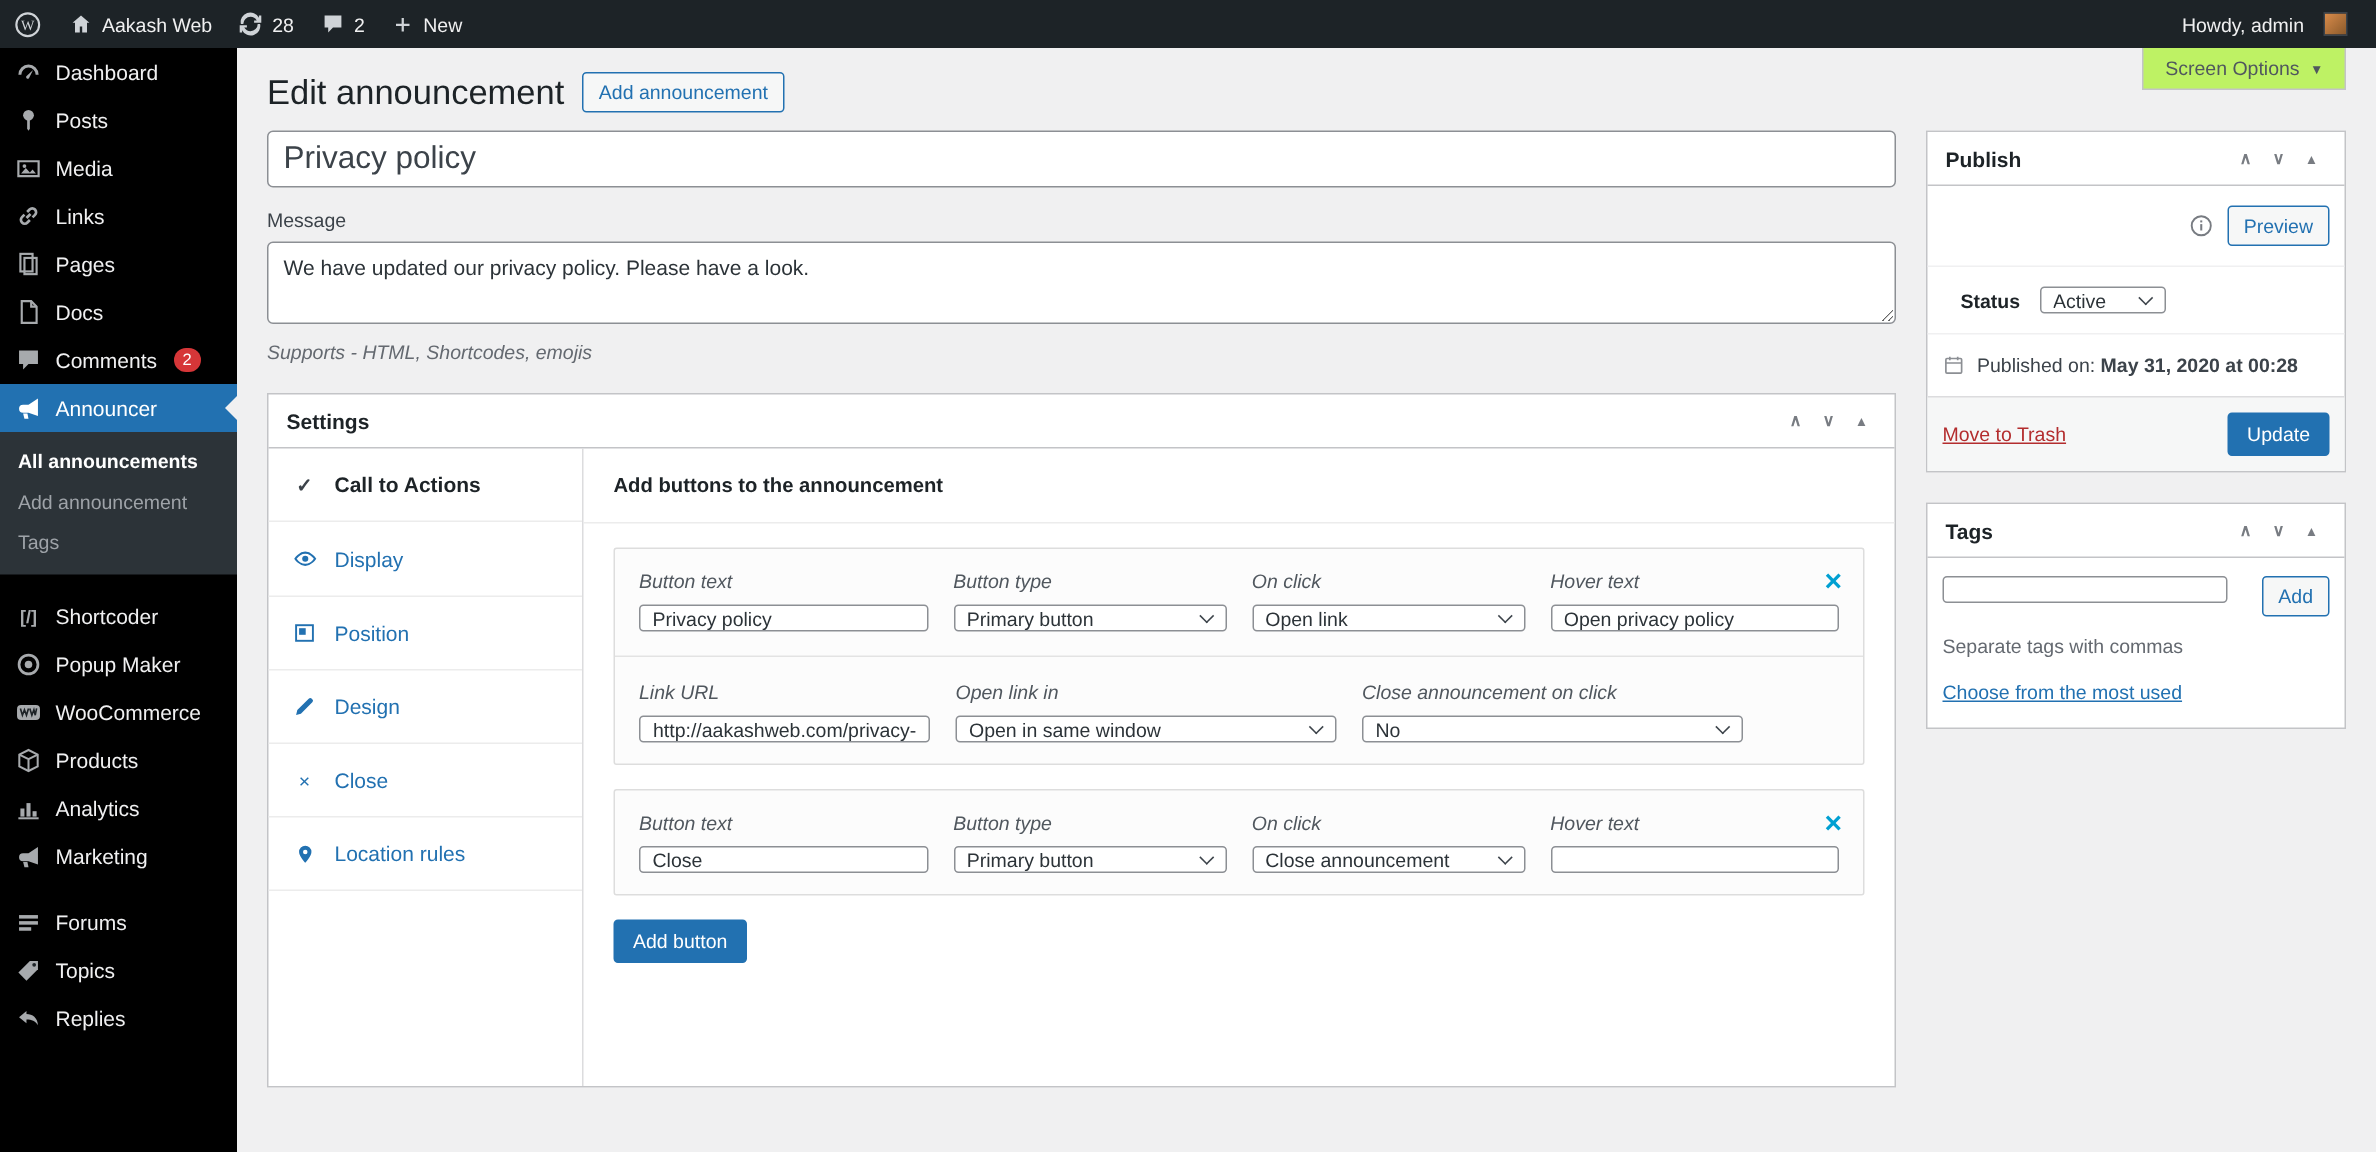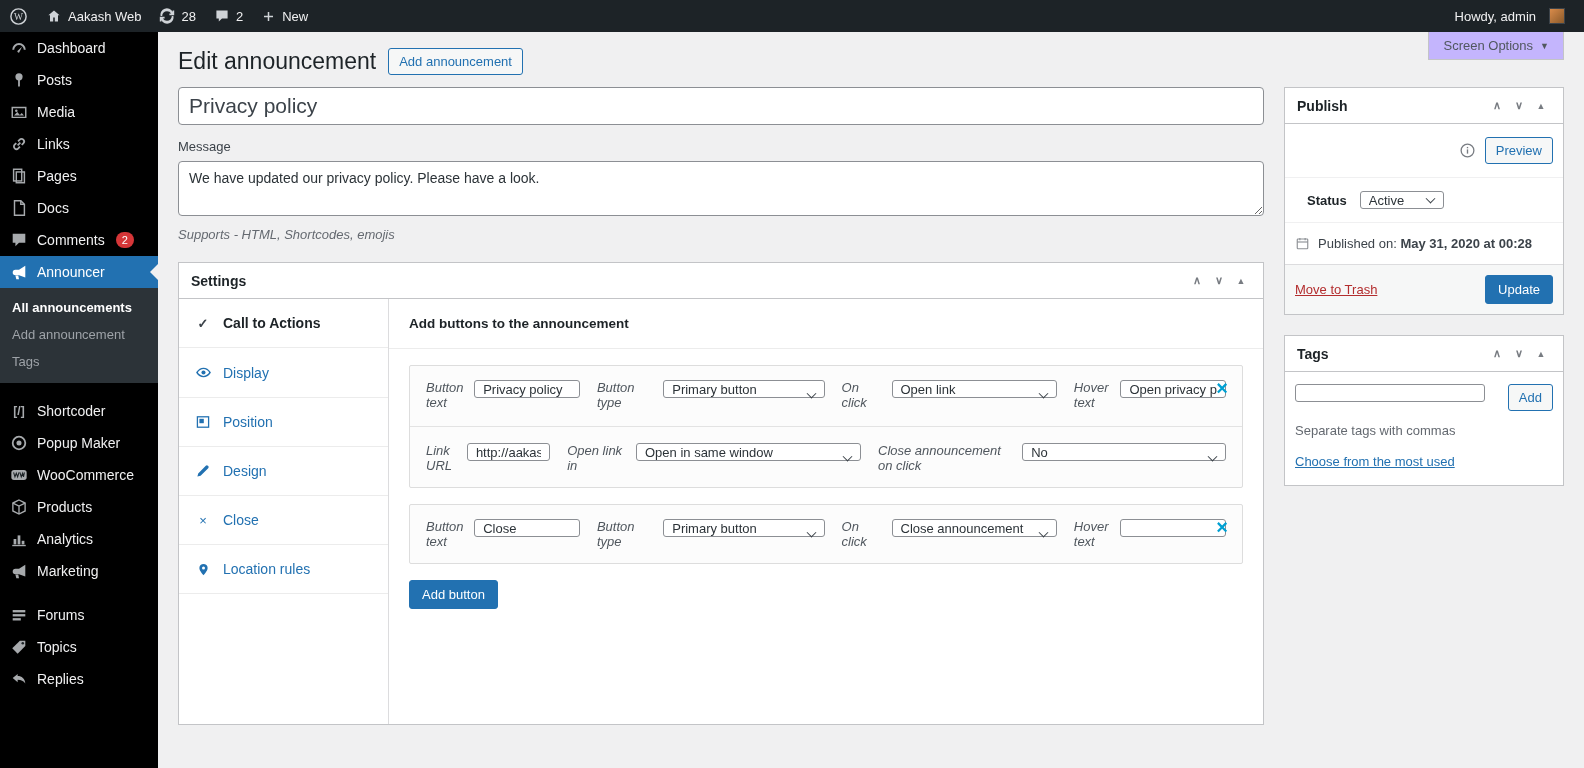--- a/index.html
+++ b/index.html
@@ -22,21 +22,21 @@
   .menu-item.active .mi{color:#fff}
   .menu-item.active::after{content:"";position:absolute;right:0;top:50%;margin-top:-8px;border:8px solid transparent;border-right-color:#f0f0f1}
   .badge{background:#d63638;color:#fff;border-radius:9px;min-width:18px;text-align:center;padding:1px 5px;font-size:11px;line-height:14px;margin-left:2px}
   .submenu{background:#2c3338;padding:6px 0 8px}
   .submenu-item{display:block;padding:6px 12px;font-size:13px;color:#9ea3a8;cursor:pointer}
   .submenu-item.current{color:#fff;font-weight:bold}
   .menu-sep{height:12px}
 
   
   .content{margin-left:158px;margin-top:32px;padding:8px 20px 20px;position:relative}
-  .screen-options{position:absolute;top:0;right:20px;background:#c4b5fd;border:1px solid #c3c4c7;border-top:none;padding:6px 14px;color:#50575e;display:flex;align-items:center;gap:7px;cursor:pointer;font-size:13px}
+  .screen-options{position:absolute;top:0;right:20px;background:#bef264;border:1px solid #c3c4c7;border-top:none;padding:6px 14px;color:#50575e;display:flex;align-items:center;gap:7px;cursor:pointer;font-size:13px}
   .so-arrow{font-size:9px;color:#50575e}
   .page-head{display:flex;align-items:center;gap:12px;padding:8px 0 12px}
   .page-head h1{font-size:23px;font-weight:400;color:#1d2327}
   .btn{font-family:inherit;font-size:13px;border-radius:3px;cursor:pointer;line-height:1}
   .btn-secondary{background:#f6f7f7;border:1px solid #2271b1;color:#2271b1;padding:6px 10px}
   .btn-primary{background:#2271b1;border:1px solid #2271b1;color:#fff;padding:7px 12px}
   .columns{display:flex;gap:20px;align-items:flex-start}
   .main-col{flex:1;min-width:0}
   .side-col{width:280px;flex-shrink:0}
 
@@ -60,21 +60,21 @@
   .tabs-col{width:210px;border-right:1px solid #dcdcde;flex-shrink:0}
   .tab{display:flex;align-items:center;gap:11px;padding:16px 15px;border-bottom:1px solid #ececec;color:#2271b1;cursor:pointer;font-size:14px}
   .tab .ti{width:18px;display:flex;justify-content:center;align-items:center;color:#2271b1;font-size:13px}
   .tab.active{color:#1d2327;font-weight:700}
   .tab.active .ti{color:#3c434a}
   .settings-content{flex:1;min-width:0}
   .content-heading{font-weight:700;font-size:13.5px;padding:17px 20px;border-bottom:1px solid #ececec;color:#1d2327}
   .cards{padding:16px 20px 20px}
   .btn-card{border:1px solid #ddd;background:#fcfcfc;border-radius:2px;padding:14px 16px;margin-bottom:16px;position:relative}
   .field-row{display:flex;gap:17px}
-  .fgroup{display:flex;gap:8px}
+  .fgroup{display:flex;flex-direction:column;gap:8px}
   .flabel{font-style:italic;color:#50575e;font-size:13px}
   input.txt,select.sel{height:18px;border:1px solid #8c8f94;border-radius:3px;padding:0 8px;font-size:13px;color:#2c3338;background:#fff;font-family:inherit;width:100%}
   select.sel{appearance:none;-webkit-appearance:none;padding-right:26px}
   .selwrap{position:relative;display:inline-block}
   .selwrap::after{content:"";position:absolute;right:10px;top:50%;width:6px;height:6px;border-right:1.7px solid #3c434a;border-bottom:1.7px solid #3c434a;transform:translateY(-70%) rotate(45deg);pointer-events:none}
   .w182{width:182px}
   .w254{width:254px}
   .remove-x{position:absolute;top:12px;right:14px;color:#00a0d2;font-size:20px;font-weight:bold;cursor:pointer;line-height:1}
   .card-divider{border-top:1px solid #e3e3e3;margin:16px -16px}
   .add-button-row{margin-top:0}

